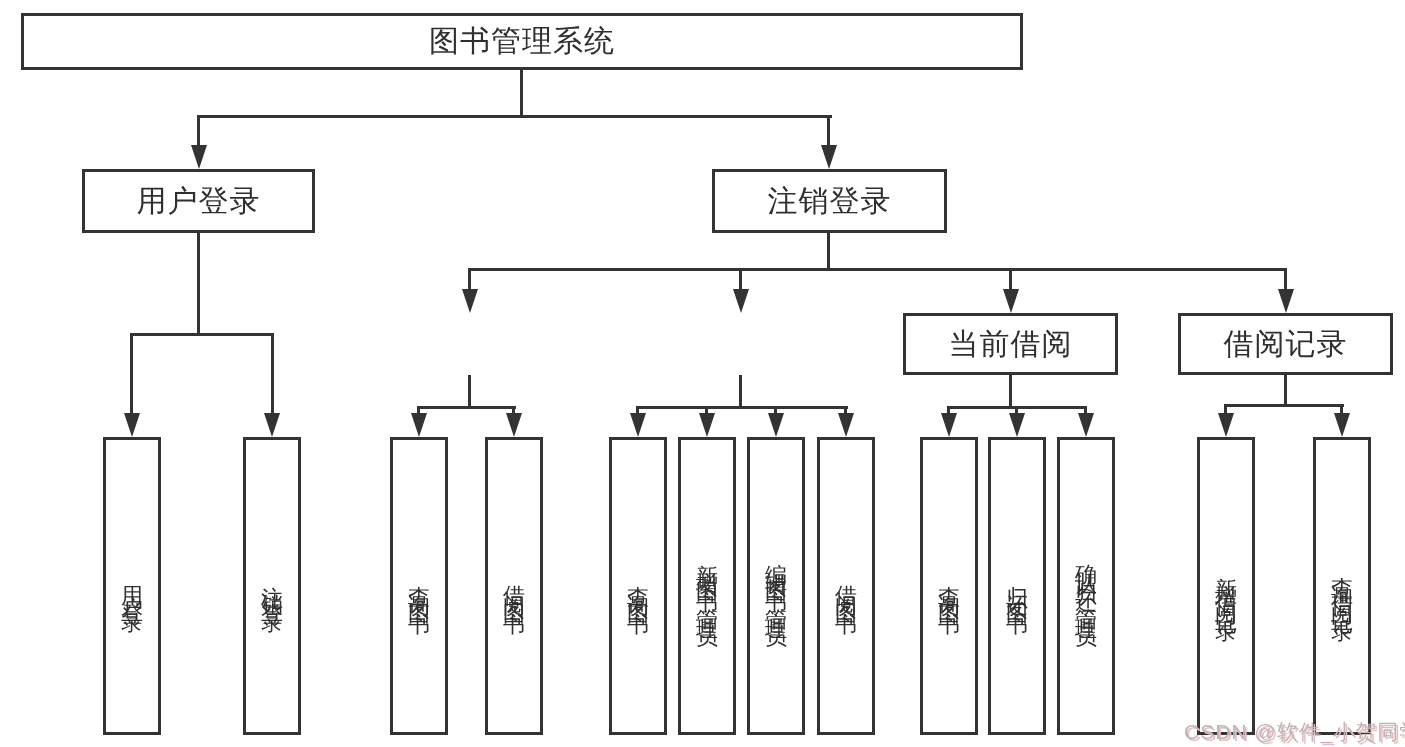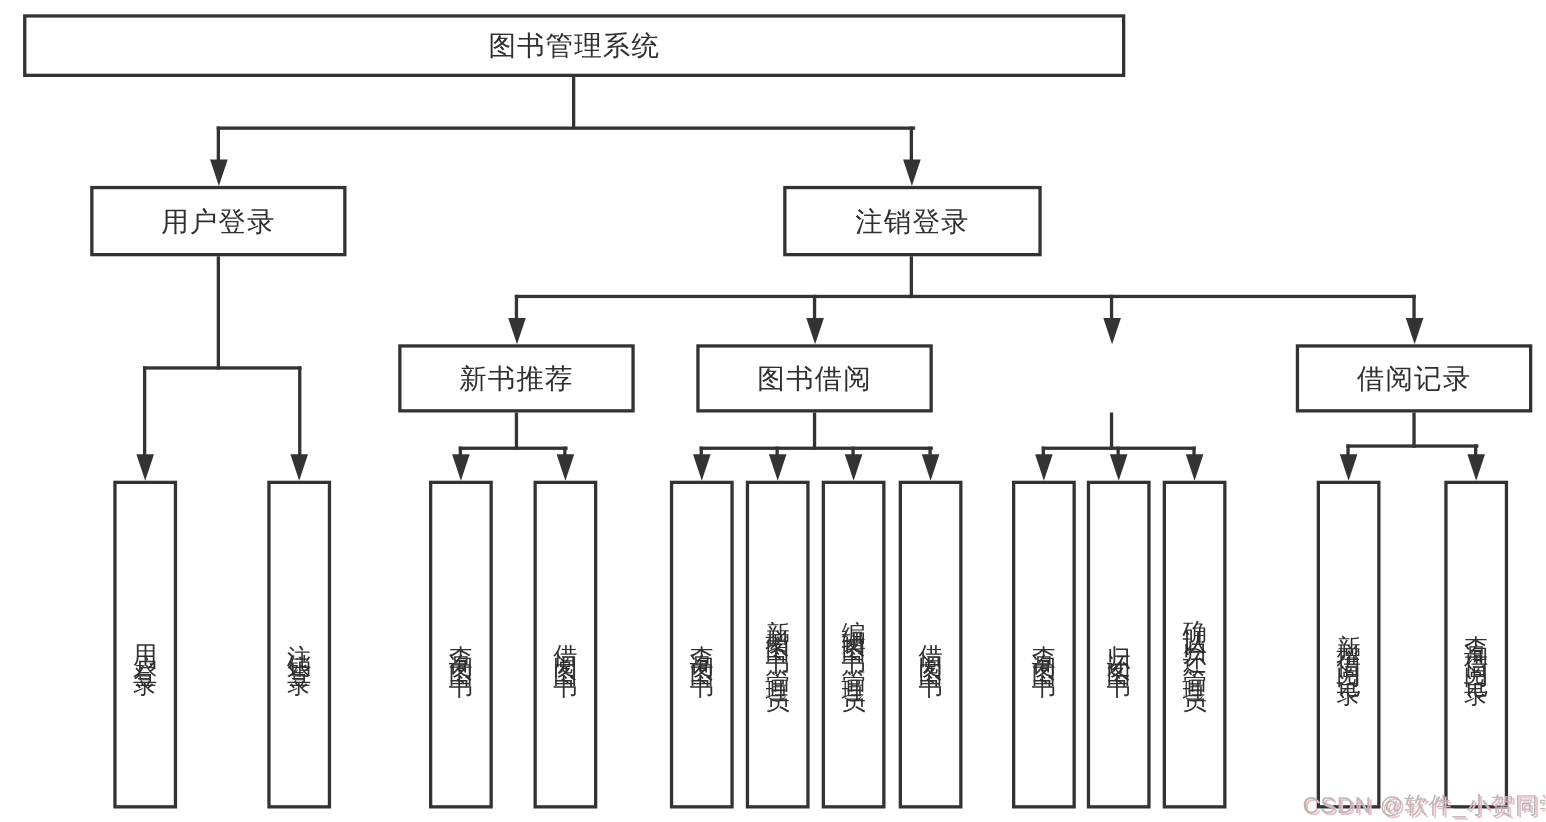--- a/index.html
+++ b/index.html
@@ -7,21 +7,21 @@
     position:relative; width:1405px; height:747px;
     background:#ffffff; overflow:hidden;
     font-family:"Liberation Sans","DejaVu Sans",sans-serif;
     color:#2f2f2f;
   }
   .box {
     position:absolute; box-sizing:border-box;
     background:#ffffff; border:3px solid #333333;
     display:flex; align-items:center; justify-content:center;
   }
-  .hlabel { font-size:25px; letter-spacing:1px; color:#2f2f2f; white-space:nowrap; }
+  .hlabel { font-size:30px; letter-spacing:1px; color:#2f2f2f; white-space:nowrap; }
   .vbox .vlabel {
     writing-mode:vertical-rl; text-orientation:mixed;
     font-size:22px; letter-spacing:9px; line-height:1;
     color:#2f2f2f; white-space:nowrap;
   }
   .vl { position:absolute; width:3px; background:#333333; }
   .hl { position:absolute; height:3px; background:#333333; }
   .arr {
     position:absolute; width:0; height:0;
     border-left:8px solid transparent; border-right:8px solid transparent;
@@ -67,25 +67,22 @@
   <div class="hl" style="left:468px; top:268px; width:819px;"></div>
   <div class="vl" style="left:468px; top:268px; height:24px;"></div>
   <div class="vl" style="left:739px; top:268px; height:24px;"></div>
   <div class="vl" style="left:1009px; top:268px; height:24px;"></div>
   <div class="vl" style="left:1284px; top:268px; height:24px;"></div>
   <div class="arr" style="left:462px; top:289px;"></div>
   <div class="arr" style="left:733px; top:289px;"></div>
   <div class="arr" style="left:1003px; top:289px;"></div>
   <div class="arr" style="left:1278px; top:289px;"></div>
 
-  <div class="box" style="left:362px; top:313px; width:215px; height:62px;">
-    <span class="hlabel">新书推荐</span>
-  </div>
-  <div class="box" style="left:633px; top:313px; width:215px; height:62px;">
-    <span class="hlabel">图书借阅</span>
+  <div class="box" style="left:903px; top:313px; width:215px; height:62px;">
+    <span class="hlabel">当前借阅</span>
   </div>
   <div class="box" style="left:1178px; top:313px; width:215px; height:62px;">
     <span class="hlabel">借阅记录</span>
   </div>
 
   <div class="vl" style="left:468px; top:375px; height:34px;"></div>
   <div class="hl" style="left:417px; top:406px; width:99px;"></div>
   <div class="vl" style="left:417px; top:406px; height:10px;"></div>
   <div class="vl" style="left:512px; top:406px; height:10px;"></div>
   <div class="arr" style="left:411px; top:413px;"></div>

